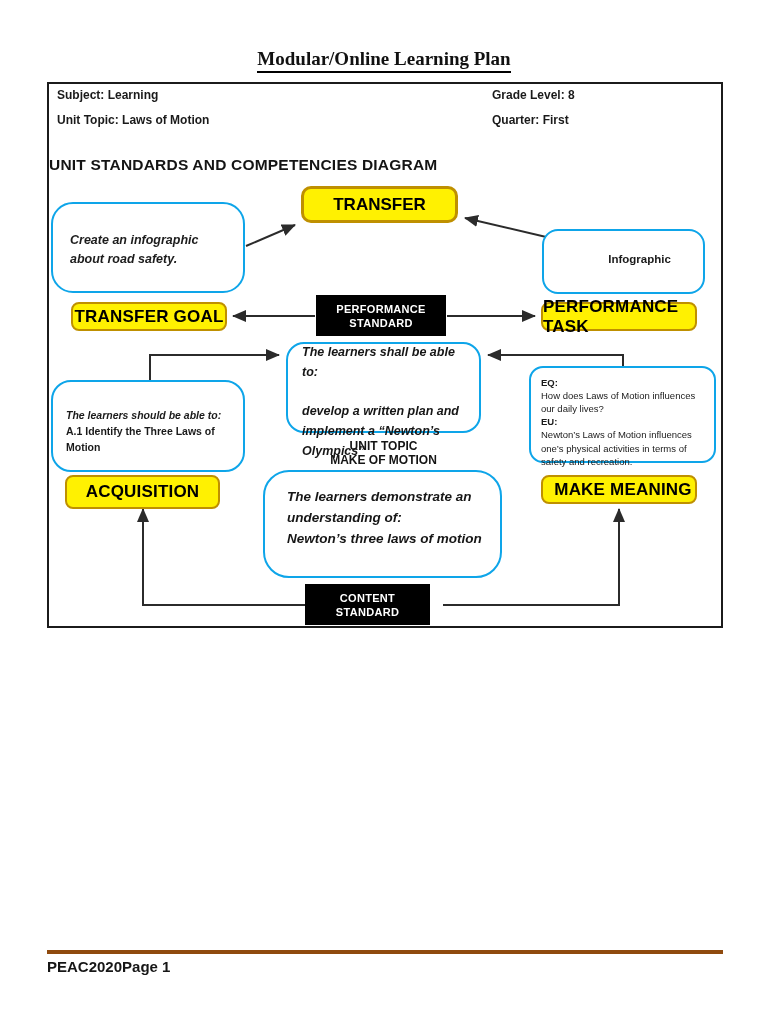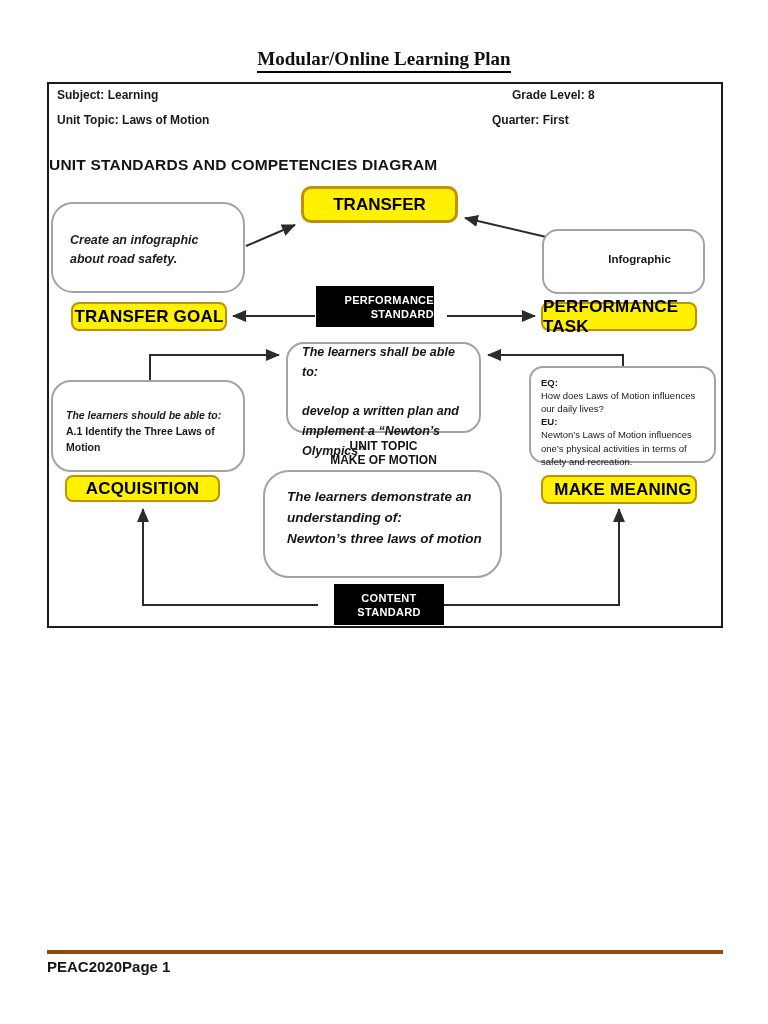--- a/index.html
+++ b/index.html
@@ -66,21 +66,21 @@
     font-weight: bold;
     font-size: 11px;
     line-height: 14px;
     letter-spacing: .3px;
     text-align: center;
   }
 
   .round-box {
     position: absolute;
     background: #fff;
-    border: 2px solid #a3a3a3;
+    border: 2px solid #0ea5e9;
     padding-left: 32px;
   }
 
   .note-create { left: 2px; top: 118px; width: 194px; height: 91px; border-radius: 22px; }
   .note-create .txt {
     position: absolute; left: 17px; top: 27px; width: 165px;
     font-style: italic; font-weight: 600; font-size: 12.5px; line-height: 1.55; color: #1c1c1c;
   }
 
   .note-infographic { left: 493px; top: 145px; width: 163px; height: 65px; border-radius: 16px;
@@ -142,21 +142,21 @@
 
 <div class="page">
 
   <div class="doc-title">
     <span>Modular/Online Learning Plan</span>
   </div>
 
   <div class="outer-box">
 
     <div class="meta" style="left:8px; top:4px;">Subject: Learning</div>
-    <div class="meta" style="left:443px; top:4px;margin-left:20px;">Grade Level: 8</div>
+    <div class="meta" style="left:443px; top:4px;">Grade Level: 8</div>
     <div class="meta" style="left:8px; top:29px;">Unit Topic: Laws of Motion</div>
     <div class="meta" style="left:443px; top:29px;">Quarter: First</div>
 
     <div class="diagram-heading">UNIT STANDARDS AND COMPETENCIES DIAGRAM</div>
 
     <svg class="connectors" viewBox="0 0 676 546">
       <defs>
         <marker id="arrow" markerWidth="8" markerHeight="8" refX="6.5" refY="3" orient="auto">
           <path d="M0,0 L7,3 L0,6 z" fill="#2b2b2b"></path>
         </marker>
@@ -180,21 +180,21 @@
     </div>
 
     <div class="round-box note-infographic">
       <div class="txt">Infographic</div>
     </div>
 
     <div class="yellow-node badge" style="left:22px; top:218px; width:156px; height:29px;">
       <span>TRANSFER GOAL</span>
     </div>
 
-    <div class="black-node" style="left:267px; top:202px; width:118px; height:41px;align-items:flex-end;">
+    <div class="black-node" style="left:267px; top:211px; width:130px; height:41px;">
       <span>PERFORMANCE</span>
       <span>STANDARD</span>
     </div>
 
     <div class="yellow-node badge" style="left:492px; top:218px; width:156px; height:29px;">
       <span>PERFORMANCE TASK</span>
     </div>
 
     <div class="round-box note-shall">
       <div class="txt">
@@ -217,36 +217,36 @@
         <span class="lbl">EU:</span><br>
         <span>Newton’s Laws of Motion influences one’s physical activities in terms of safety and recreation.</span>
       </div>
     </div>
 
     <div class="unit-topic-label">
       <div>UNIT TOPIC</div>
       <div>MAKE OF MOTION</div>
     </div>
 
-    <div class="yellow-node badge" style="left:16px; top:391px; width:155px; height:27px;">
+    <div class="yellow-node badge" style="left:16px; top:391px; width:155px; height:34px;">
       <span>ACQUISITION</span>
     </div>
 
     <div class="yellow-node badge" style="left:492px; top:391px; width:156px; height:29px;padding-left:8px;">
       <span>MAKE MEANING</span>
     </div>
 
     <div class="round-box note-demonstrate">
       <div class="txt">
         <div>The learners demonstrate an understanding of:</div>
         <div>Newton’s three laws of motion</div>
       </div>
     </div>
 
-    <div class="black-node" style="left:285px; top:500px; width:110px; height:41px;">
+    <div class="black-node" style="left:256px; top:500px; width:125px; height:41px;">
       <span>CONTENT</span>
       <span>STANDARD</span>
     </div>
 
   </div>
 
   <div class="footer-rule"></div>
   <div class="footer-text">PEAC2020Page 1</div>
 
 </div>

